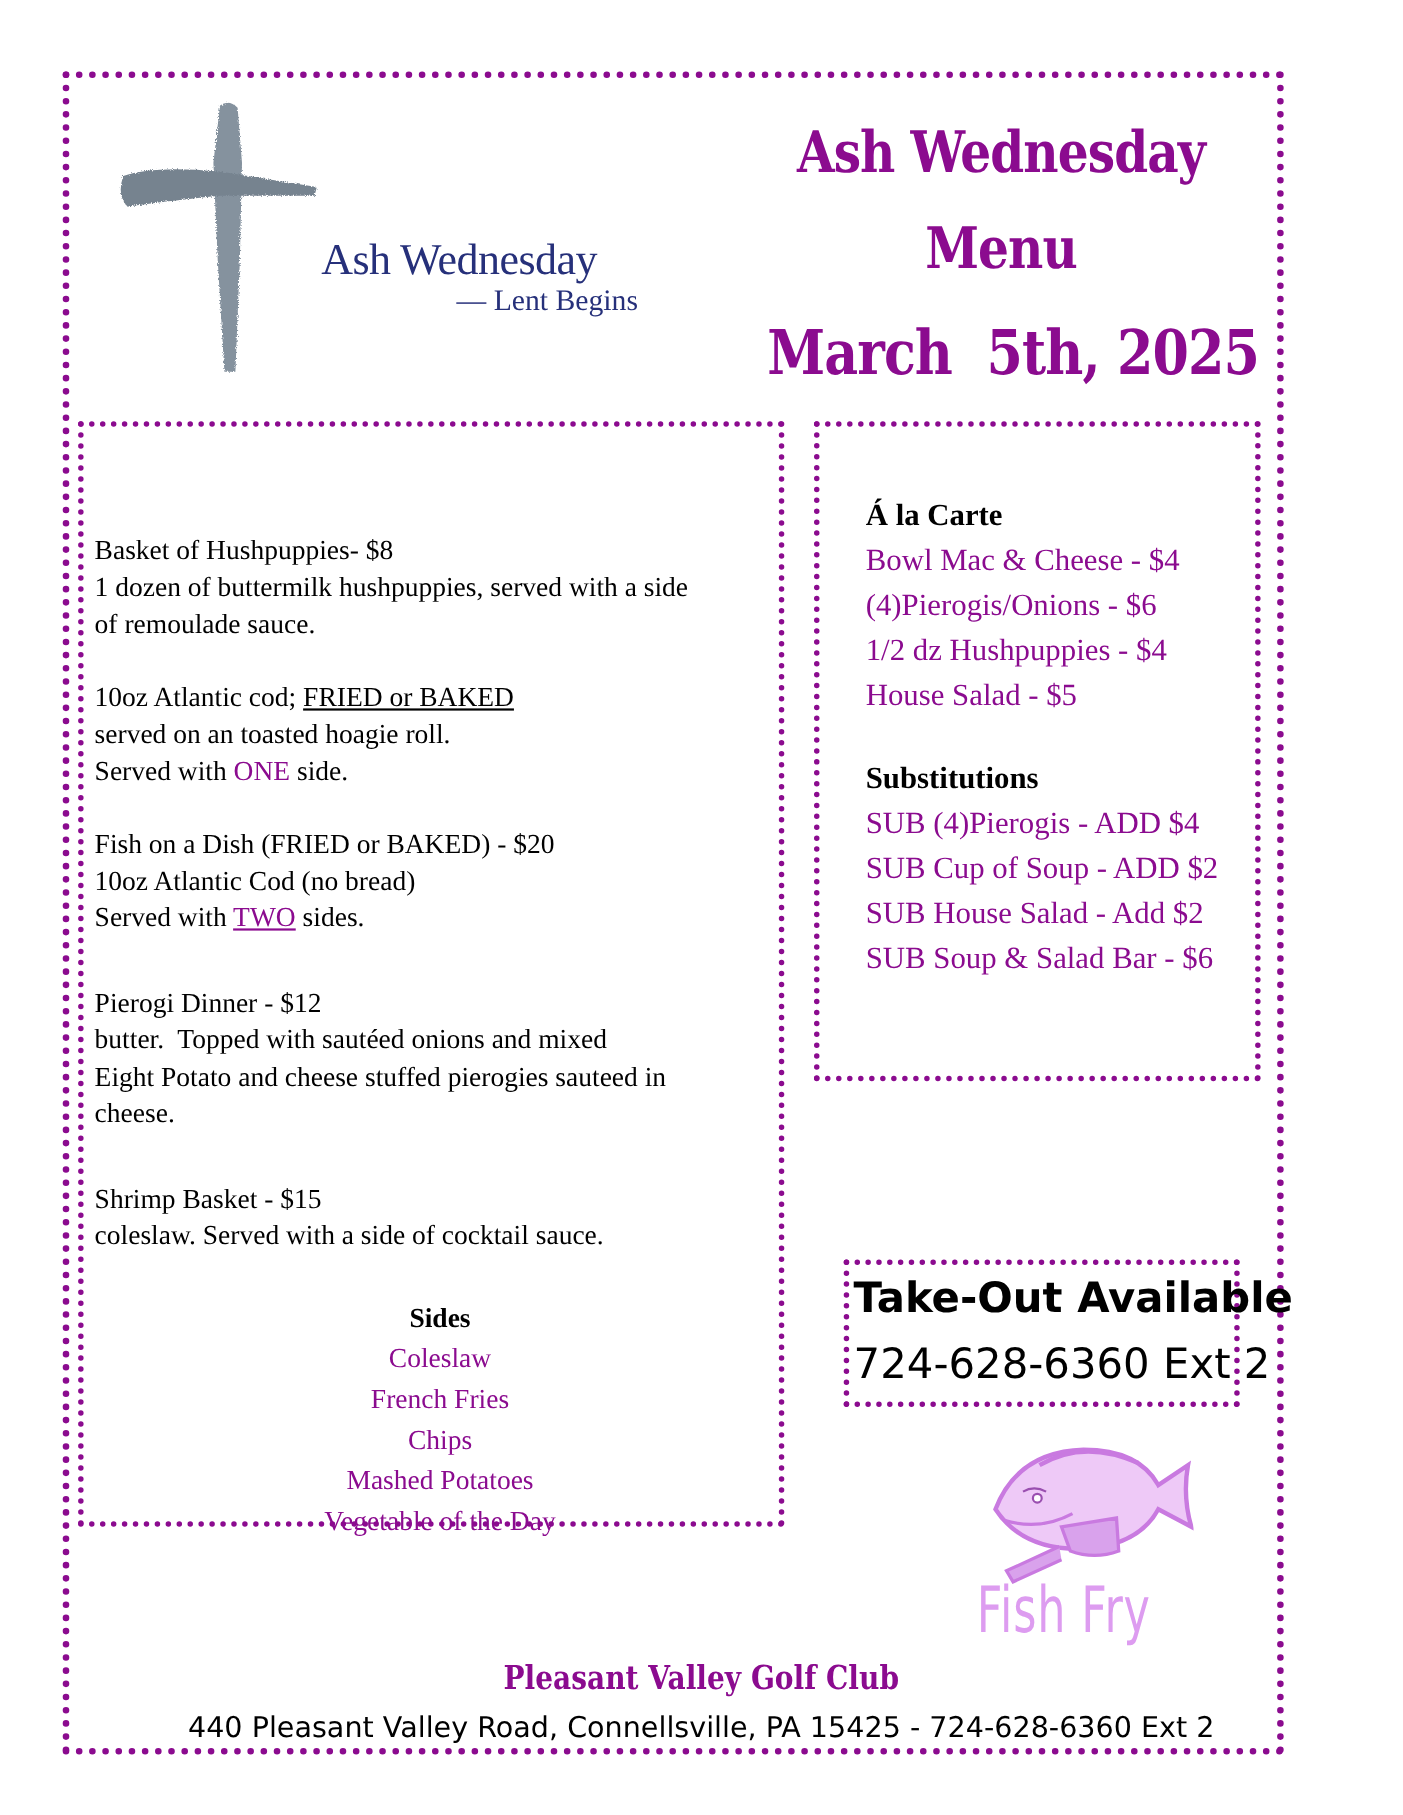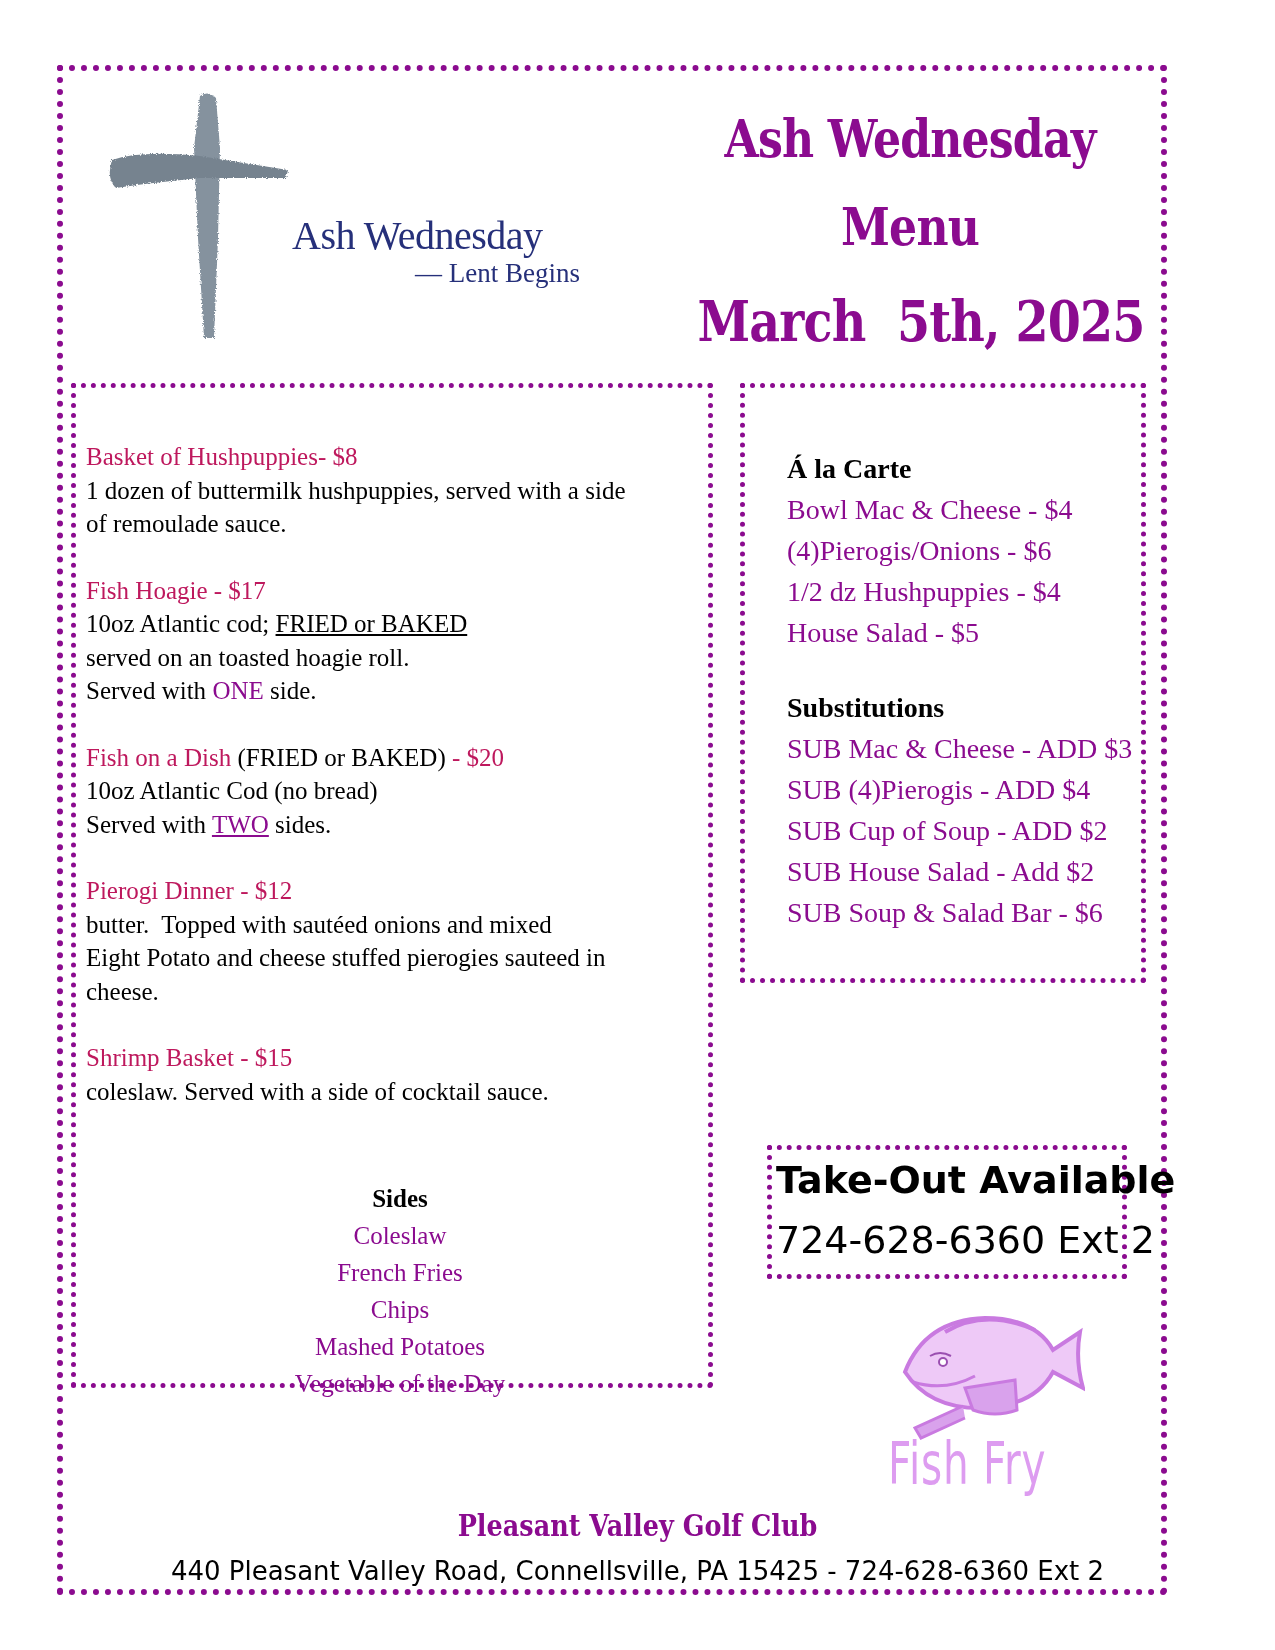--- a/index.html
+++ b/index.html
@@ -6,21 +6,21 @@
   body { width:1275px; height:1650px; position:relative; overflow:hidden; font-family:"Liberation Serif", serif; color:#000; }
   .abs { position:absolute; }
   .dotbox { position:absolute; border:6px dotted #8b0b8f; box-sizing:border-box; }
   .dotbox.thin { border-width:5px; }
   .purple { color:#8b0b8f; }
   .title { font-family:"DejaVu Serif", serif; font-weight:bold; color:#8b0b8f; text-align:center; position:absolute; left:660px; width:500px; letter-spacing:-1px; transform:scaleX(0.85); transform-origin:center; }
   .logo-text1 { font-family:"Liberation Serif", serif; color:#26307a; font-size:40px; position:absolute; left:292px; top:212px; letter-spacing:-0.5px; }
   .logo-text2 { font-family:"Liberation Serif", serif; color:#26307a; font-size:27px; position:absolute; left:415px; top:258px; }
   .menu { position:absolute; left:86px; top:440px; width:640px; font-size:25px; line-height:33.5px; }
   .menu .item { margin-bottom:33px; }
-  .menu .item-title { color:#be185d; }
+  .menu .item-title { color:#000000;margin-top:44px; }
   .menu .u { text-decoration:underline; }
   .sides { text-align:center; position:absolute; left:80px; width:640px; top:1180px; font-size:25px; line-height:37px; }
   .sides .head { font-weight:bold; color:#000; }
   .sides .s { color:#8b0b8f; }
   .right { position:absolute; left:787px; top:448px; font-size:28px; line-height:41px; color:#8b0b8f; }
   .right .head { color:#000; font-weight:bold; font-size:28px; }
   .takeout { position:absolute; left:776px; top:1150px; font-family:"DejaVu Sans", sans-serif; font-size:38px; line-height:60px; }
   .takeout .t1 { font-weight:bold; }
   .footer-name { position:absolute; left:0; width:1275px; text-align:center; top:1508px; font-family:"DejaVu Serif", serif; font-weight:bold; font-size:30px; color:#8b0b8f; transform:scaleX(0.85); }
   .footer-addr { position:absolute; left:0; width:1275px; text-align:center; top:1556px; font-family:"DejaVu Sans", sans-serif; font-size:26px; color:#000; }
@@ -52,21 +52,20 @@
 
 <div class="dotbox thin" style="left:71px; top:383px; width:642px; height:1005px;"></div>
 
 <div class="menu">
   <div class="item">
     <div class="item-title">Basket of Hushpuppies- $8</div>
     <div>1 dozen of buttermilk hushpuppies, served with a side</div>
     <div>of remoulade sauce.</div>
   </div>
   <div class="item">
-    <div class="item-title">Fish Hoagie -  $17</div>
     <div><span>10oz Atlantic cod; </span><span class="u">FRIED or BAKED</span></div>
     <div>served on an toasted hoagie roll.</div>
     <div><span>Served with </span><span class="purple">ONE</span><span> side.</span></div>
   </div>
   <div class="item">
     <div><span class="item-title">Fish on a Dish</span><span> (FRIED or BAKED)</span><span class="item-title"> - $20</span></div>
     <div>10oz Atlantic Cod (no bread)</div>
     <div><span>Served with </span><span class="purple u">TWO</span><span> sides.</span></div>
   </div>
   <div class="item">
@@ -93,21 +92,20 @@
 <div class="dotbox thin" style="left:740px; top:383px; width:406px; height:600px;"></div>
 
 <div class="right">
   <div class="head">Á la Carte</div>
   <div>Bowl Mac &amp; Cheese - $4</div>
   <div>(4)Pierogis/Onions - $6</div>
   <div>1/2 dz Hushpuppies - $4</div>
   <div>House Salad - $5</div>
   <div style="height:34px;"></div>
   <div class="head">Substitutions</div>
-  <div>SUB Mac &amp; Cheese - ADD $3</div>
   <div>SUB (4)Pierogis - ADD $4</div>
   <div>SUB Cup of Soup - ADD $2</div>
   <div>SUB House Salad - Add $2</div>
   <div>SUB Soup &amp; Salad Bar - $6</div>
 </div>
 
 <div class="dotbox thin" style="left:767px; top:1145px; width:360px; height:134px;"></div>
 <div class="takeout">
   <div class="t1">Take-Out Available</div>
   <div>724-628-6360 Ext 2</div>

